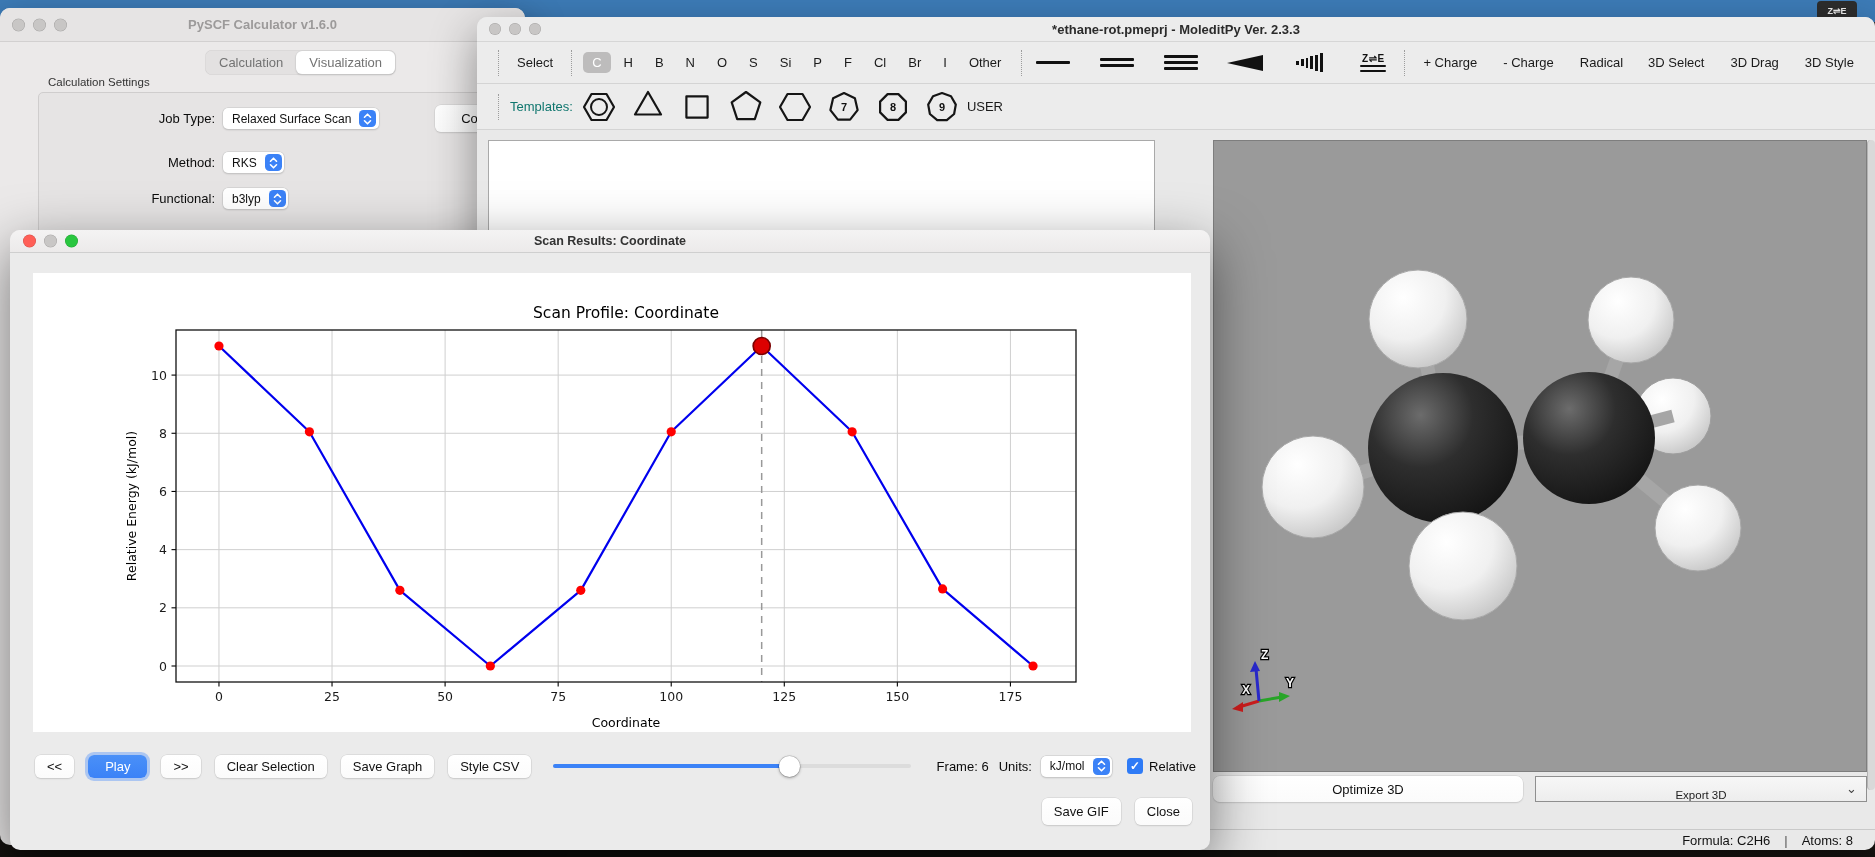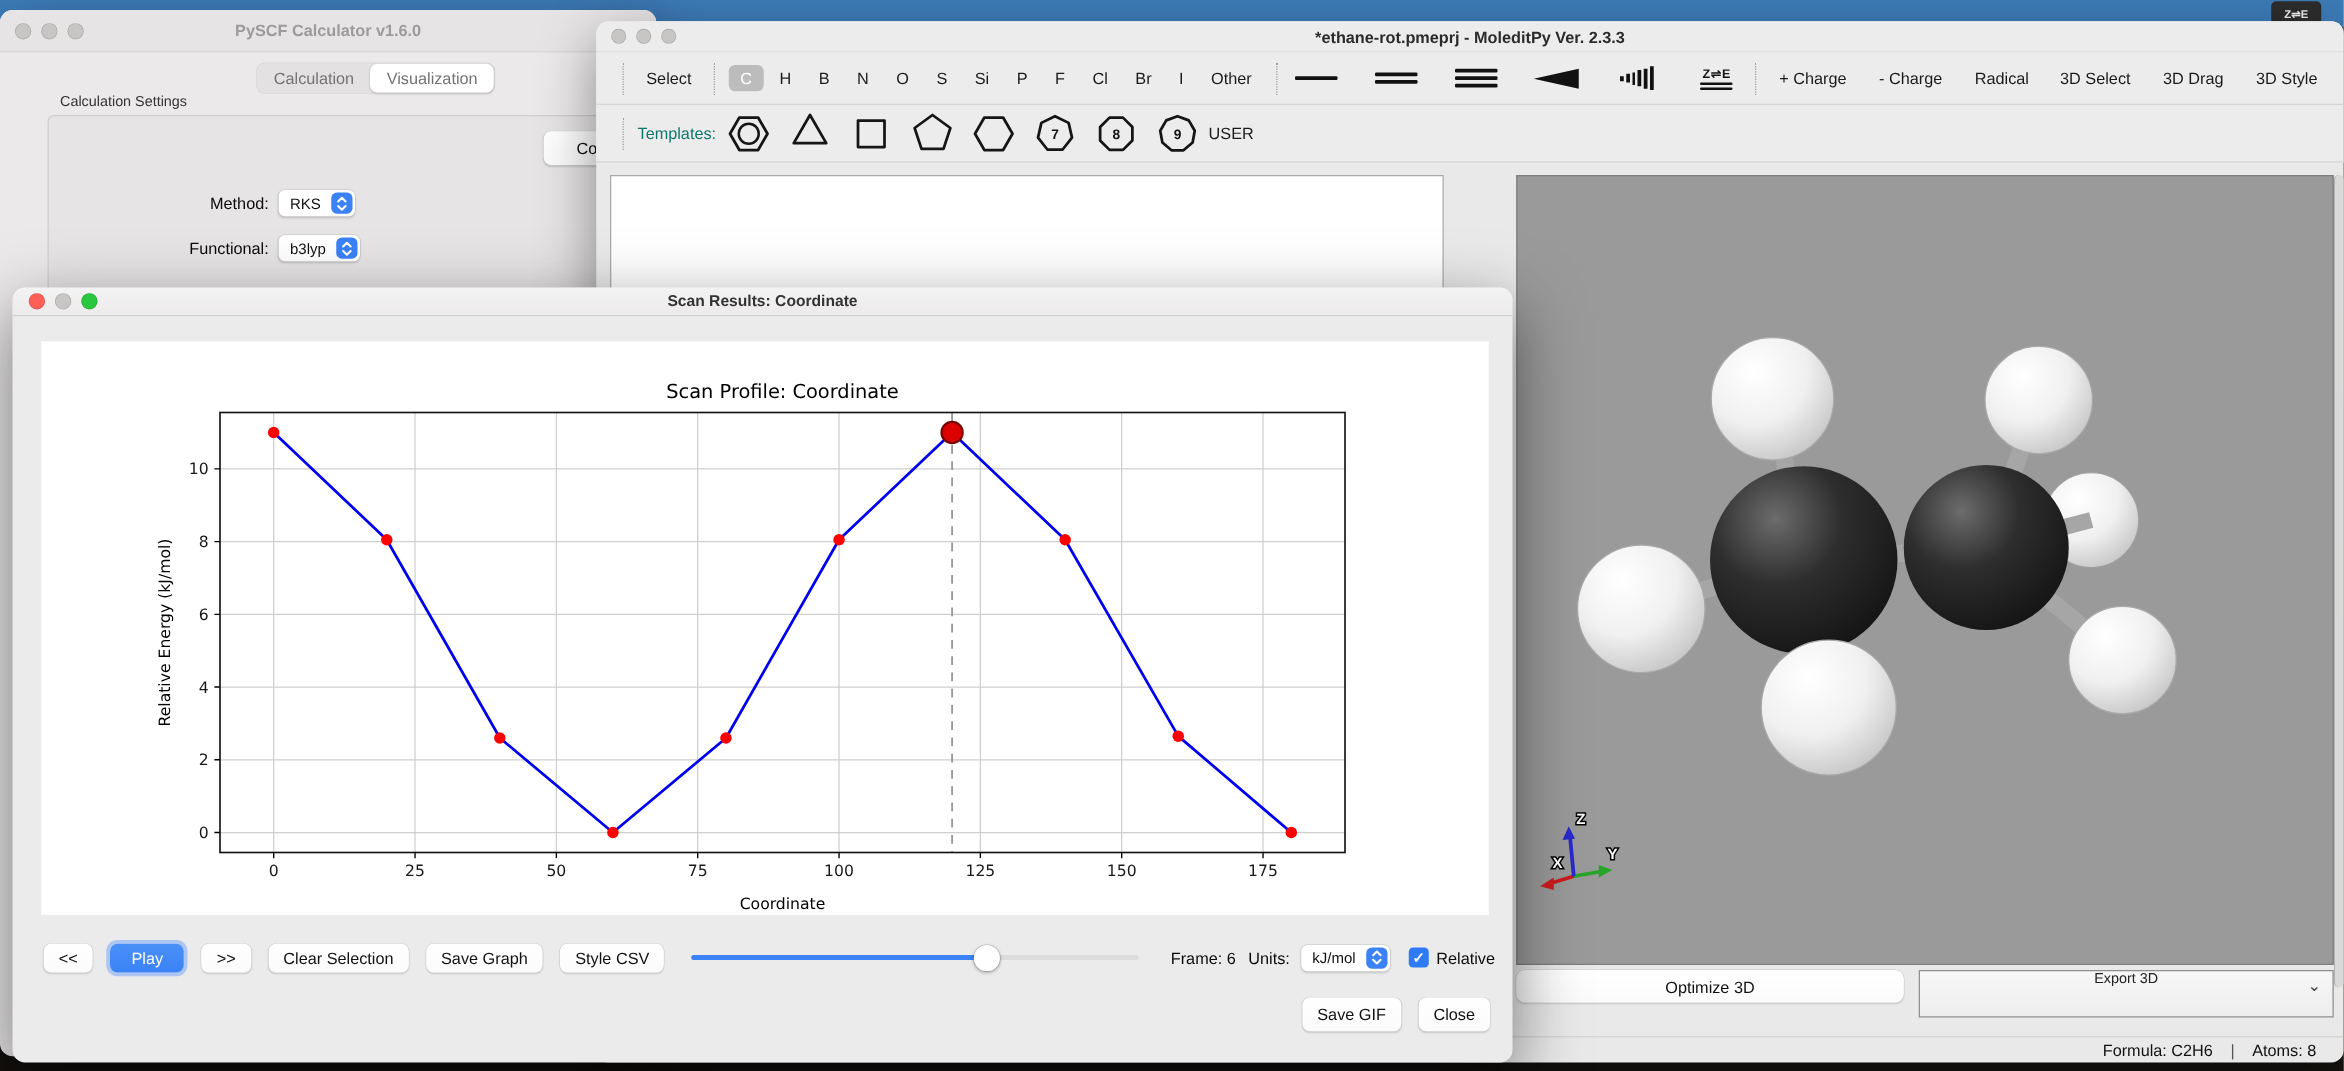--- a/index.html
+++ b/index.html
@@ -51,21 +51,21 @@
   .ez .dbl { display:flex; flex-direction:column; gap:2.5px; } .ez .dbl .bl { width:26px; height:2.2px; }
   #charge-row,#right-row { display:flex; align-items:center; gap:12px; }
   #right-row { margin-left:auto; }
   #template-row { display:flex; align-items:center; gap:13px; margin-left:8px; }
   .tpl { display:flex; align-items:center; justify-content:center; }
   .label13 { font-size:13px; color:#0f766e; white-space:nowrap; }
   #canvas2d { position:absolute; left:11px; top:123px; width:667px; height:604px; background:#fff; border:1px solid #a9a9a9; }
   #pane3d { position:absolute; left:736px; top:123px; width:654px; height:632px; background:#9a9a9a; border:1px solid #7e7e7e; }
   #vscroll { position:absolute; left:1390px; top:123px; width:8px; height:650px; background:#d9d9d9; border-left:1px solid #b3b3b3; border-radius:4px; }
   #optimize-btn { position:absolute; left:736px; top:759px; width:310px; height:26px; border-radius:7px; }
-  #export-select { position:absolute; left:1058px; top:759px; width:332px; height:38px; background:linear-gradient(#f7f7f7,#ededed); border:1px solid #8f8f8f; display:flex; align-items:flex-start; justify-content:center; font-size:11.5px; color:#222; }
+  #export-select { position:absolute; left:1058px; top:759px; width:332px; height:26px; background:linear-gradient(#f7f7f7,#ededed); border:1px solid #8f8f8f; display:flex; align-items:flex-end; justify-content:center; font-size:11.5px; color:#222; }
   #export-select .chev { position:absolute; right:9px; top:4px; font-size:13px; color:#444; }
   #mstatus { position:absolute; left:0; top:812px; width:100%; height:21px; border-top:1px solid #c9c9c9; display:flex; align-items:center; justify-content:flex-end; gap:14px; padding-right:22px; font-size:13px; color:#111; border-radius:0 0 10px 10px; }
 
   
   #scan { left:10px; top:230px; width:1200px; height:620px; background:#ebebeb; box-shadow:0 18px 55px rgba(0,0,0,.5); }
   #scan .titlebar { height:23px; background:linear-gradient(#f4f3f3,#eceaea); border-bottom:1px solid #cfcfcf; border-radius:10px 10px 0 0; }
   #scan .titlebar .title { font-weight:bold; font-size:12.5px; color:#333; }
   #scan .lights { left:13px; } #scan .lights .light { width:13px; height:13px; }
   #figure { position:absolute; left:23px; top:43px; width:1158px; height:459px; background:#fff; }
   #controls { position:absolute; left:0; top:516px; width:100%; height:40px; display:flex; align-items:center; padding:0 14px 0 25px; }
@@ -99,20 +99,31 @@
     </div>
     <div class="title">PySCF Calculator v1.6.0</div>
   </div>
   <div class="seg">
     <div class="tab">Calculation</div>
     <div class="tab active">Visualization</div>
   </div>
   <div class="grouplabel">Calculation Settings</div>
   <div class="groupbox"></div>
 
+  <div class="frow" style="left:0;top:100px;">
+    <div class="flabel">Job Type:</div>
+    <div class="mac-select">
+      <span>Relaxed Surface Scan</span>
+      <span class="stepper">
+          <svg width="9" height="12" viewBox="0 0 9 12">
+            <path d="M1.5 4.2 4.5 1.2 7.5 4.2 M1.5 7.8 4.5 10.8 7.5 7.8" fill="none" stroke="#fff" stroke-width="1.6" stroke-linecap="round" stroke-linejoin="round"></path>
+          </svg>
+        </span>
+    </div>
+  </div>
   <div class="btn" id="config-btn">Config</div>
 
   <div class="frow" style="left:0;top:144px;">
     <div class="flabel">Method:</div>
     <div class="mac-select">
       <span>RKS</span>
       <span class="stepper">
           <svg width="9" height="12" viewBox="0 0 9 12">
             <path d="M1.5 4.2 4.5 1.2 7.5 4.2 M1.5 7.8 4.5 10.8 7.5 7.8" fill="none" stroke="#fff" stroke-width="1.6" stroke-linecap="round" stroke-linejoin="round"></path>
           </svg>

